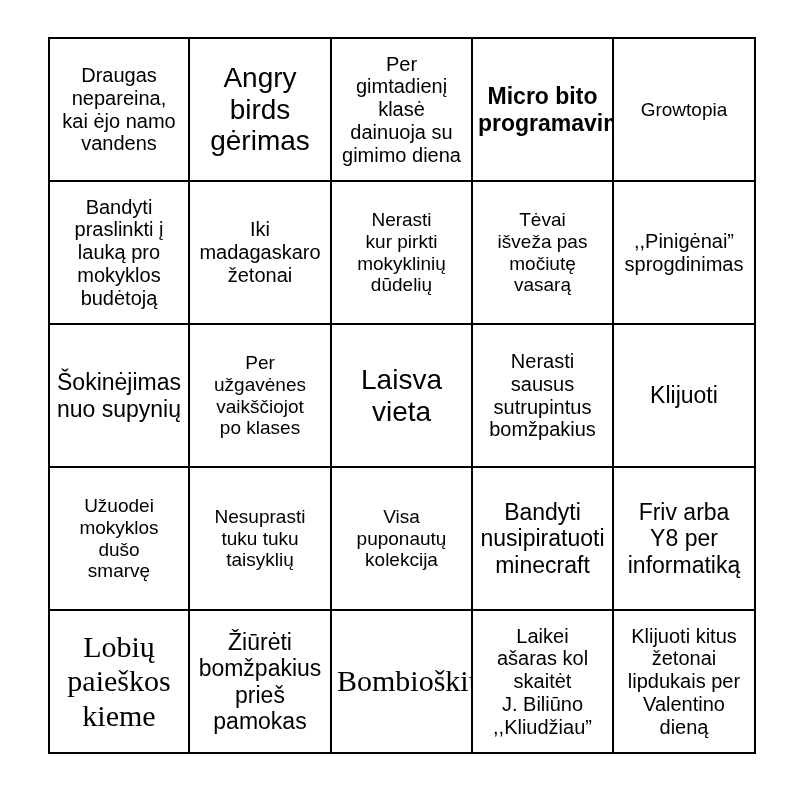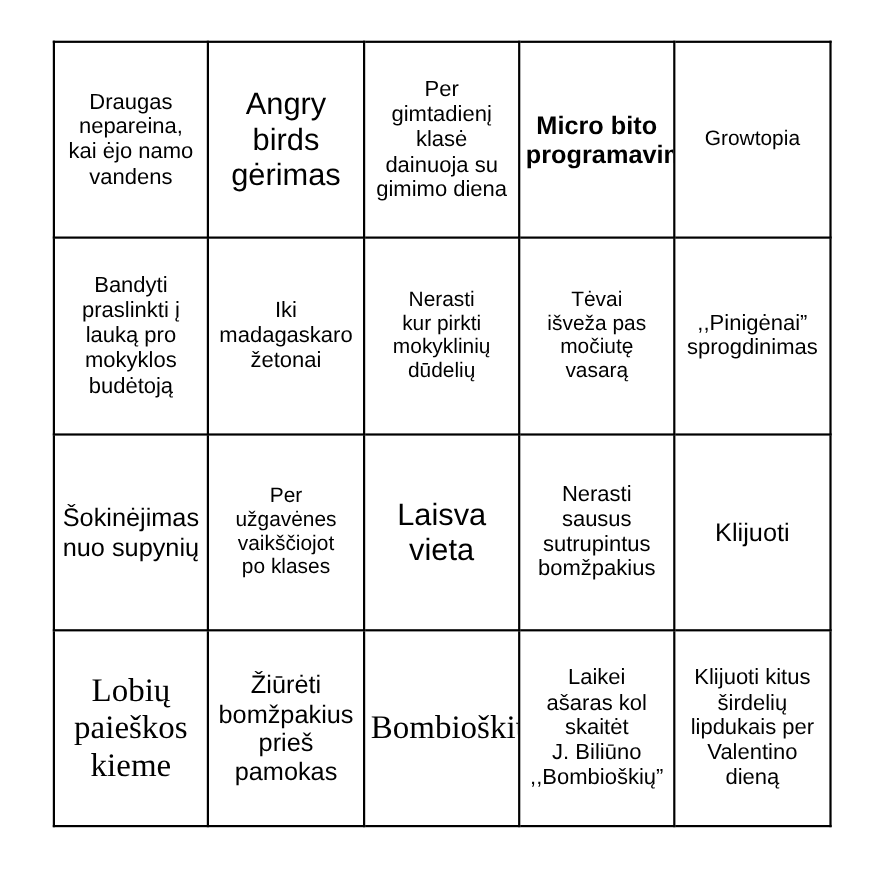--- a/index.html
+++ b/index.html
@@ -106,33 +106,51 @@
 po klases</td>
       <td class="fs-xxl">Laisva
 vieta</td>
       <td class="fs-s">Nerasti
 sausus
 sutrupintus
 bomžpakius</td>
       <td class="fs-m">Klijuoti</td>
     </tr>
     <tr>
+      <td class="fs-l">Užuodei
+mokyklos
+dušo
+smarvę</td>
+      <td class="fs-l">Nesuprasti
+tuku tuku
+taisyklių</td>
+      <td class="fs-l">Visa
+puponautų
+kolekcija</td>
+      <td class="fs-m">Bandyti
+nusipiratuoti
+minecraft</td>
+      <td class="fs-m">Friv arba
+Y8 per
+informatiką</td>
+    </tr>
+    <tr>
       <td class="fs-xl">Lobių
 paieškos
 kieme</td>
       <td class="fs-m">Žiūrėti
 bomžpakius
 prieš
 pamokas</td>
       <td class="fs-xl">Bombioškių</td>
       <td class="fs-s">Laikei
 ašaras kol
 skaitėt
 J. Biliūno
-,,Bombioškių”</td>
+,,Kliudžiau”</td>
       <td class="fs-s">Klijuoti kitus
-širdelių
+žetonai
 lipdukais per
 Valentino
 dieną</td>
     </tr>
   </tbody>
 </table>
 
 </body></html>

